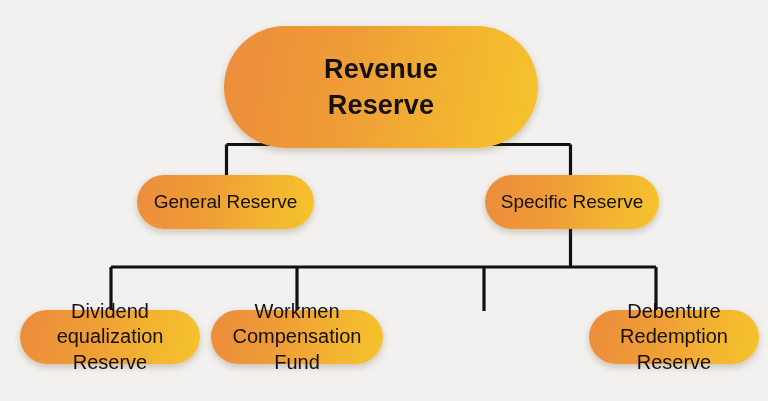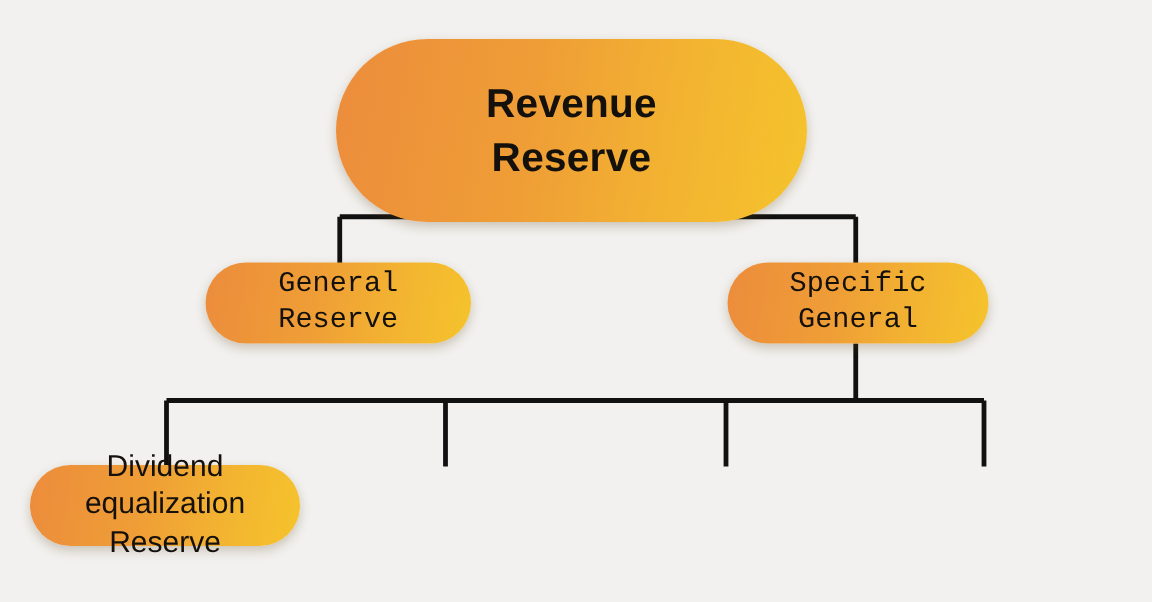--- a/index.html
+++ b/index.html
@@ -56,21 +56,20 @@
     margin-top: 21px;
   }
   #node-root .node-label {
     line-height: 1.34;
   }
   .node-level2 {
     top: 175px;
     height: 54px;
     font-size: 19px;
     font-weight: normal;
-    font-family: Liberation Mono, monospace;
   }
   #node-general-reserve {
     left: 137px;
     width: 177px;
   }
   #node-specific-reserve {
     left: 485px;
     width: 174px;
   }
   .node-leaf {
@@ -119,24 +118,32 @@
   <div class="node" id="node-root">
     <span class="node-label">Revenue
 Reserve</span>
   </div>
 
   <div class="node node-level2" id="node-general-reserve">
     <span class="node-label">General Reserve</span>
   </div>
 
   <div class="node node-level2" id="node-specific-reserve">
-    <span class="node-label">Specific General</span>
+    <span class="node-label">Specific Reserve</span>
   </div>
 
   <div class="node node-leaf" id="node-dividend-equalization-reserve">
     <span class="node-label">Dividend equalization
 Reserve</span>
   </div>
 
+  <div class="node node-leaf" id="node-workmen-compensation-fund">
+    <span class="node-label">Workmen
+Compensation  Fund</span>
+  </div>
 
 
+  <div class="node node-leaf" id="node-debenture-redemption-reserve">
+    <span class="node-label">Debenture
+Redemption Reserve</span>
+  </div>
 
 </div>
 
 </body></html>

